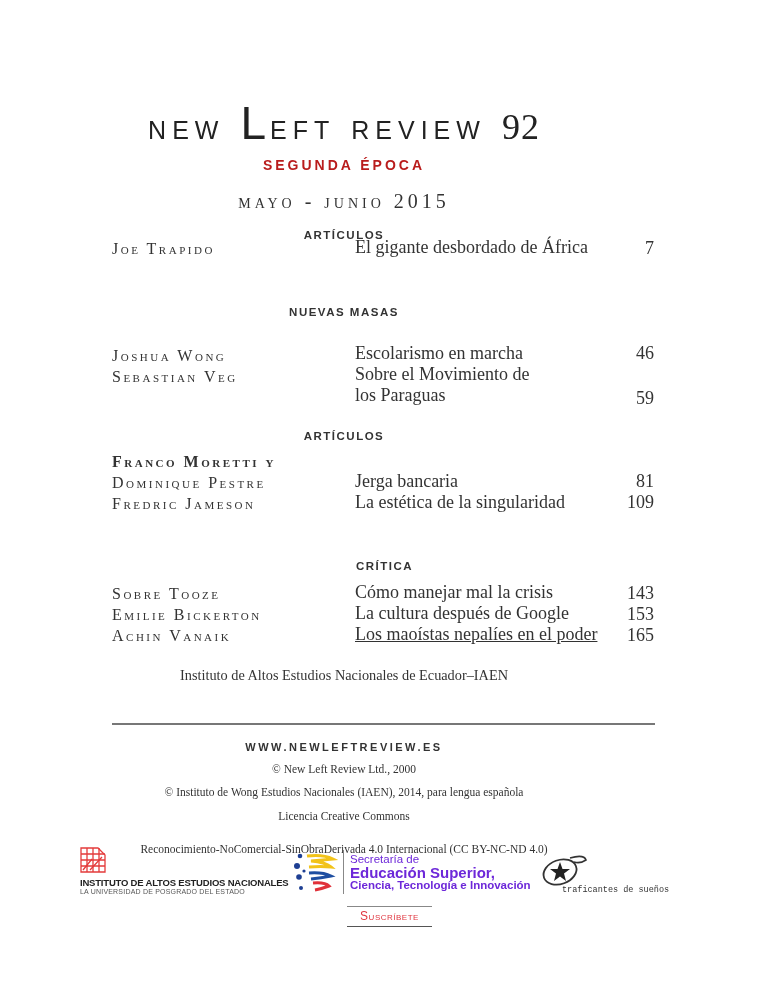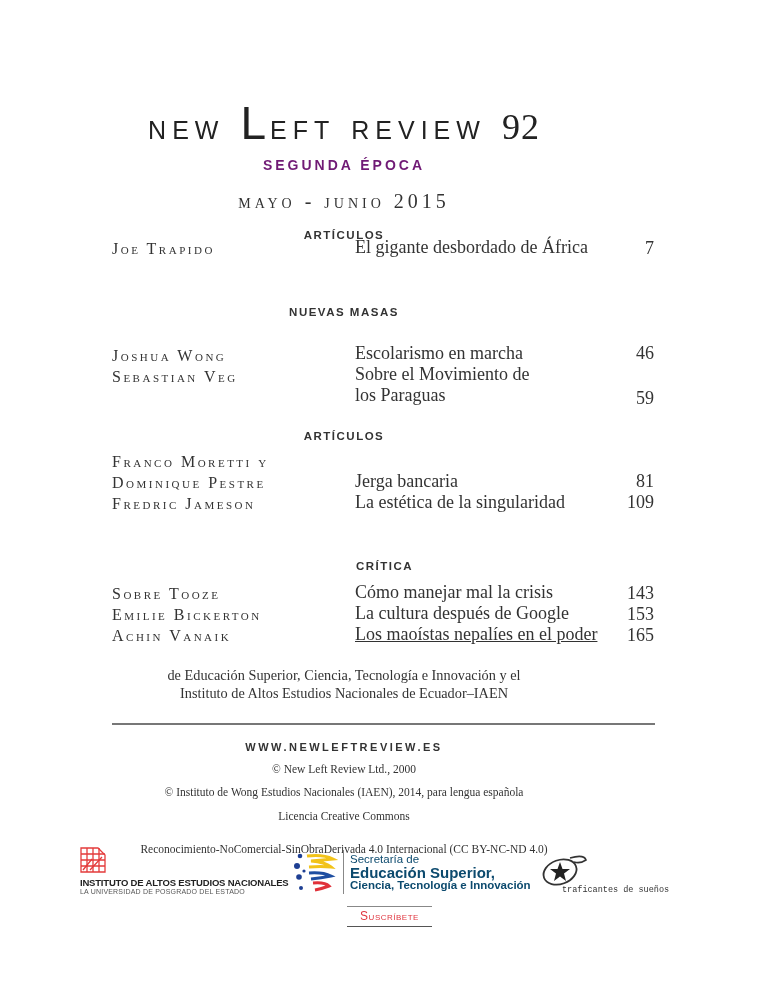--- a/index.html
+++ b/index.html
@@ -2,21 +2,21 @@
 <html><head>
 <meta charset="utf-8">
 <style>
   html,body{margin:0;padding:0;background:#ffffff;}
   body{width:768px;height:994px;position:relative;overflow:hidden;color:#2b2b2b;font-family:"Liberation Serif","DejaVu Serif",serif;}
   .abs{position:absolute;}
   .center{left:0;width:688px;text-align:center;}
   .masthead{top:96px;font-size:36px;letter-spacing:6px;color:#222;font-variant:small-caps;font-family:"Liberation Sans","DejaVu Sans",sans-serif;font-weight:normal;}
   .masthead .big{font-size:46px;letter-spacing:4px;}
   .masthead .num{letter-spacing:1px;font-family:"Liberation Serif",serif;}
-  .subtitle{top:157px;font-family:"Liberation Sans",sans-serif;font-size:14px;letter-spacing:3px;font-weight:bold;color:#701a75;}
+  .subtitle{top:157px;font-family:"Liberation Sans",sans-serif;font-size:14px;letter-spacing:3px;font-weight:bold;color:#b91c1c;}
   .date{top:190px;font-size:20px;letter-spacing:4px;color:#333;}
   .section{font-family:"Liberation Sans",sans-serif;font-weight:bold;font-size:11.5px;letter-spacing:1.5px;color:#333;}
   .author{left:112px;font-size:16px;letter-spacing:2.5px;font-variant:small-caps;line-height:21px;color:#333;}
   .title{left:355px;font-size:18px;line-height:21px;color:#333;}
   .page{right:114px;font-size:18px;line-height:21px;text-align:right;color:#333;}
   .intro{top:666px;font-size:14.3px;line-height:18px;color:#333;}
   .rule{top:723px;left:112px;width:543px;height:0;border-top:2px solid #777;}
   .url{top:741px;font-family:"Liberation Sans",sans-serif;font-weight:bold;font-size:11px;letter-spacing:2.5px;color:#333;}
   .small{font-size:11.5px;color:#333;}
   .logo-iaen{left:80px;top:847px;}
@@ -41,41 +41,40 @@
 <div class="abs center section" style="top:306px;">NUEVAS MASAS</div>
 <div class="abs author" style="top:345px;">Joshua Wong</div>
 <div class="abs author" style="top:366px;">Sebastian Veg</div>
 <div class="abs title" style="top:343px;">Escolarismo en marcha</div>
 <div class="abs page" style="top:343px;">46</div>
 <div class="abs title" style="top:364px;">Sobre el Movimiento de</div>
 <div class="abs title" style="top:385px;">los Paraguas</div>
 <div class="abs page" style="top:388px;">59</div>
 
 <div class="abs center section" style="top:430px;">ARTÍCULOS</div>
-<div class="abs author" style="top:451px;">Franco Moretti y</div>
+<div class="abs author" style="top:451px;font-weight:bold;">Franco Moretti y</div>
 <div class="abs author" style="top:472px;">Dominique Pestre</div>
 <div class="abs author" style="top:493px;">Fredric Jameson</div>
 <div class="abs title" style="top:471px;">Jerga bancaria</div>
 <div class="abs page" style="top:471px;text-align:center;">81</div>
 <div class="abs title" style="top:492px;">La estética de la singularidad</div>
 <div class="abs page" style="top:492px;">109</div>
 
 <div class="abs section" style="top:560px;left:356px;">CRÍTICA</div>
 <div class="abs author" style="top:583px;">Sobre Tooze</div>
 <div class="abs author" style="top:604px;">Emilie Bickerton</div>
 <div class="abs author" style="top:625px;">Achin Vanaik</div>
 <div class="abs title" style="top:582px;">Cómo manejar mal la crisis</div>
 <div class="abs page" style="top:583px;">143</div>
 <div class="abs title" style="top:603px;">La cultura después de Google</div>
 <div class="abs page" style="top:604px;">153</div>
 <div class="abs title" style="top:624px;text-decoration:underline;">Los maoístas nepalíes en el poder</div>
 <div class="abs page" style="top:625px;">165</div>
 
 <div class="abs center intro">
-  <div>de Educación Superior, Ciencia, Tecnología e Innovación y el</div>
   <div>Instituto de Altos Estudios Nacionales de Ecuador–IAEN</div>
 </div>
 <div class="abs rule"></div>
 <div class="abs center url">WWW.NEWLEFTREVIEW.ES</div>
 <div class="abs center small" style="top:763px;">© New Left Review Ltd., 2000</div>
 <div class="abs center small" style="top:786px;">© Instituto de Wong Estudios Nacionales (IAEN), 2014, para lengua española</div>
 <div class="abs center small" style="top:810px;">Licencia Creative Commons</div>
 <div class="abs center small" style="top:843px;">Reconocimiento-NoComercial-SinObraDerivada 4.0 Internacional (CC BY-NC-ND 4.0)</div>
 
 <div class="abs logo-iaen">
@@ -95,21 +94,21 @@
     <circle cx="7" cy="6" r="2.3" fill="#1e3f93"></circle>
     <circle cx="4" cy="16" r="3" fill="#1e3f93"></circle>
     <circle cx="6" cy="27" r="2.8" fill="#1e3f93"></circle>
     <circle cx="8" cy="38" r="2" fill="#1e3f93"></circle>
     <circle cx="11" cy="21" r="1.6" fill="#1e3f93"></circle>
     <path d="M14 6 Q30 4 40 9 Q30 10 18 11 Q32 12 38 17 Q28 16 16 17" stroke="#f2c319" stroke-width="3" fill="none"></path>
     <path d="M16 23 Q30 22 38 26 Q28 28 18 29" stroke="#1e4ea1" stroke-width="3" fill="none"></path>
     <path d="M20 33 Q32 32 36 36 Q28 39 22 40" stroke="#e0313a" stroke-width="3" fill="none"></path>
   </svg>
   <div style="width:1px;height:44px;background:#888;margin:0 6px 0 4px;"></div>
-  <div style="font-family:'Liberation Sans',sans-serif;color:#0c4a6e;line-height:13px;">
+  <div style="font-family:'Liberation Sans',sans-serif;color:#6d28d9;line-height:13px;">
     <div style="font-size:11.5px;">Secretaría de</div>
     <div style="font-size:15px;font-weight:bold;">Educación Superior,</div>
     <div style="font-size:11.5px;font-weight:bold;">Ciencia, Tecnología e Innovación</div>
   </div>
 </div>
 
 <div class="abs logo-trafi">
   <svg width="48" height="36" viewBox="0 0 48 36">
     <ellipse cx="20" cy="20" rx="17" ry="12" fill="none" stroke="#333" stroke-width="1.8" transform="rotate(-20 20 20)"></ellipse>
     <path d="M30 6 Q44 2 46 8 Q40 12 34 10" fill="none" stroke="#333" stroke-width="1.6"></path>

